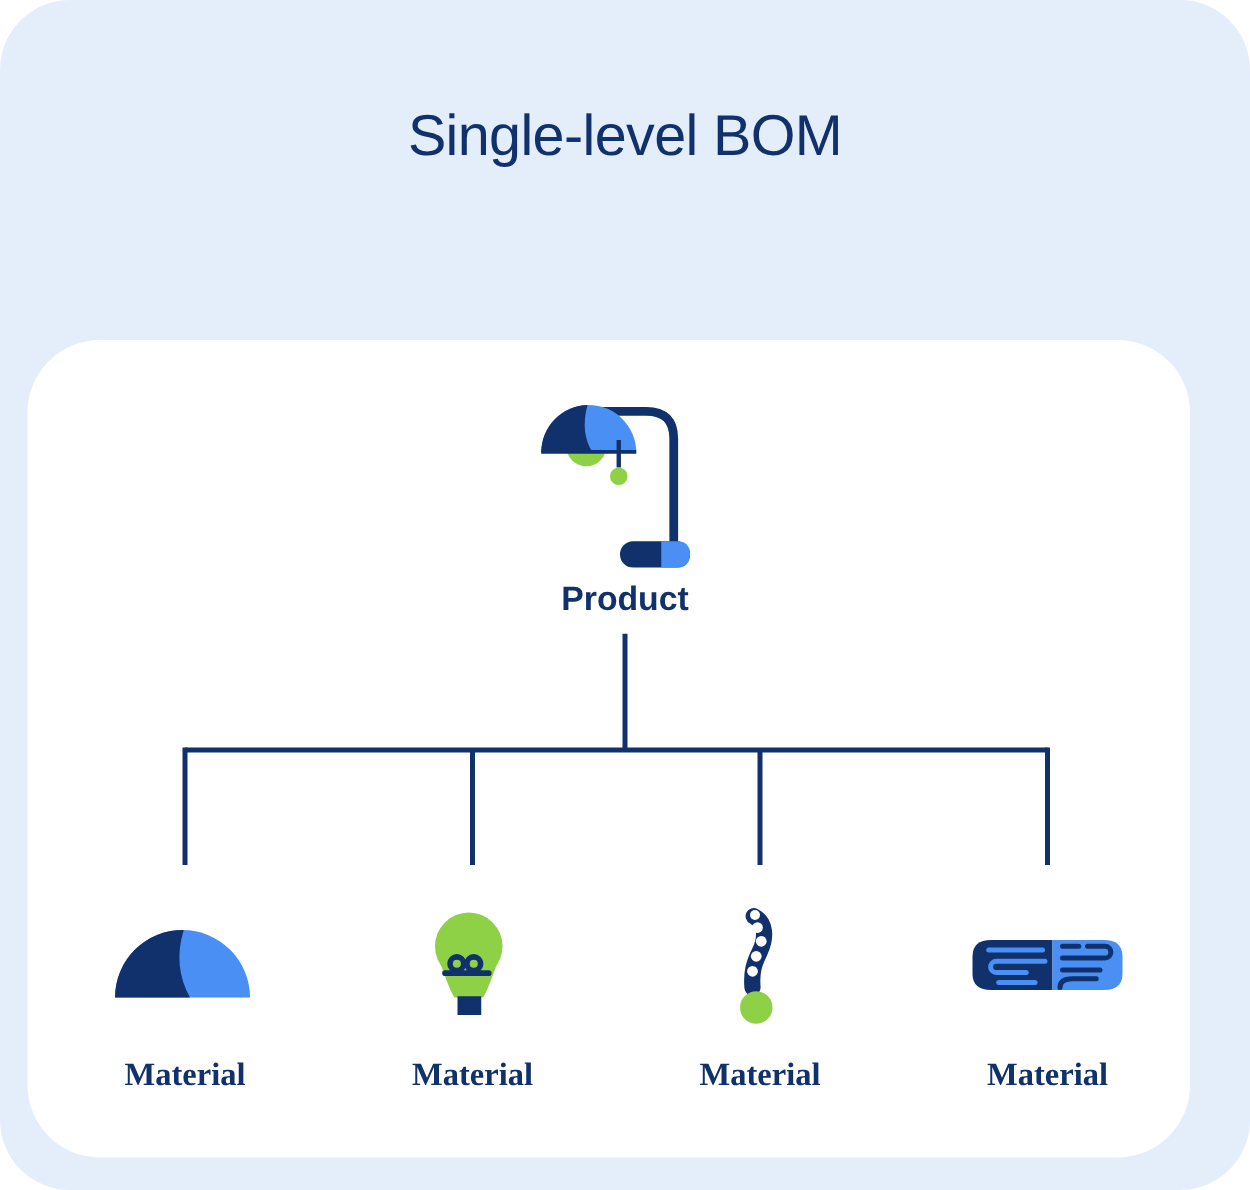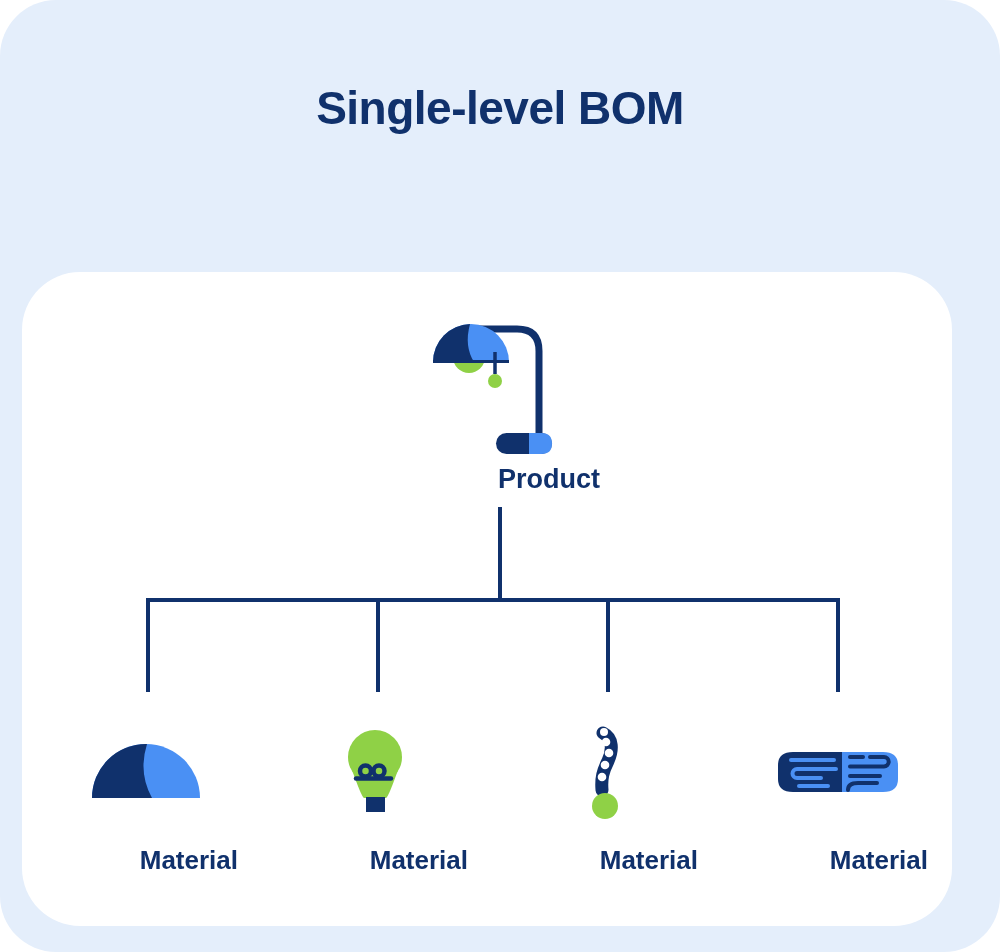--- a/index.html
+++ b/index.html
@@ -5,27 +5,27 @@
   :root{
     --background:#e4eefb; --card:#ffffff; --navy:#10316c;
     --blue:#4a90f4; --green:#8fd146; --line:#10316c;
   }
   *{margin:0;padding:0;box-sizing:border-box;}
   body{background:#ffffff;font-family:"Liberation Sans",sans-serif;}
   .page{position:relative;width:1000px;height:952px;overflow:hidden;}
   .outer-card{position:absolute;left:0;top:0;width:1000px;height:952px;
     background:var(--background);border-radius:56px;}
   .title{position:absolute;left:0;top:76px;width:1000px;text-align:center;
-    color:var(--navy);font-size:46px;font-weight:700;line-height:64px;letter-spacing:-0.5px;}
+    color:var(--navy);font-size:46px;font-weight:400;line-height:64px;letter-spacing:-0.5px;}
   .inner-card{position:absolute;left:22px;top:272px;width:930px;height:654px;
     background:var(--card);border-radius:58px;}
   .abs{position:absolute;}
-  .node-label{position:absolute;color:var(--navy);font-weight:700;text-align:right;}
+  .node-label{position:absolute;color:var(--navy);font-weight:700;text-align:center;}
   .product-label{left:400px;top:464px;width:200px;font-size:27px;}
-  .material-label{top:845px;width:180px;font-size:26px;}
+  .material-label{top:845px;width:180px;font-size:26px;font-family:Liberation Serif, serif;}
   svg{display:block;overflow:visible;}
 </style>
 </head>
 <body>
 
 <div class="page">
   <div class="outer-card"></div>
 
   <div class="title">
     <div>Single-level BOM</div>

